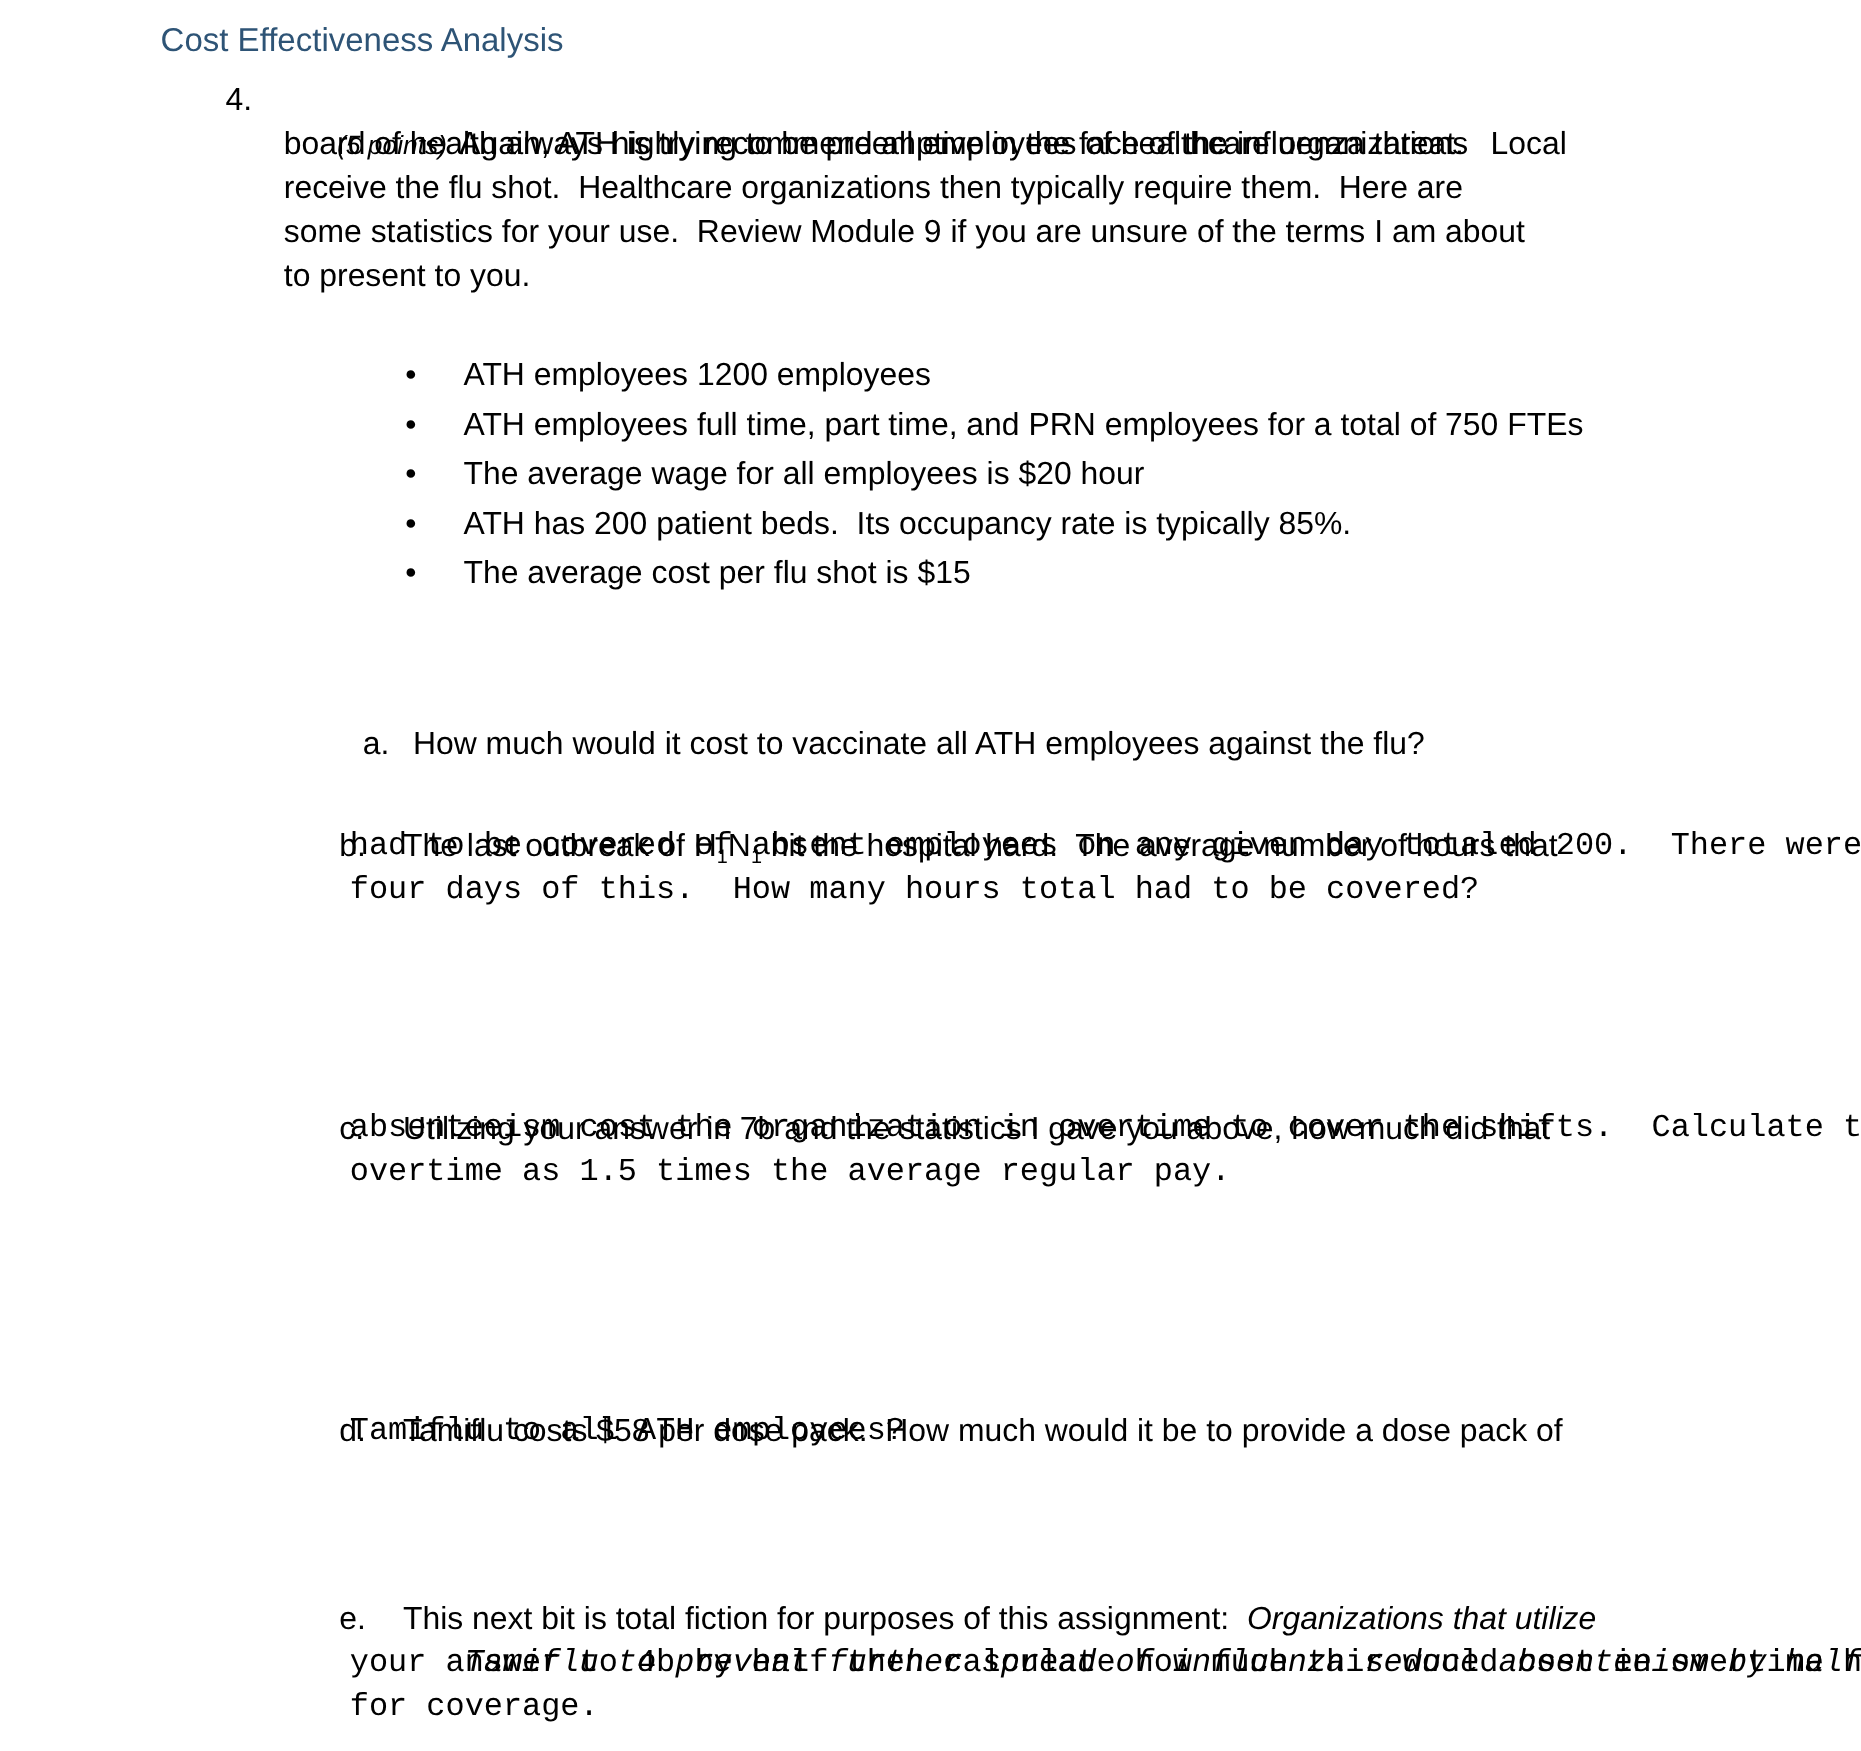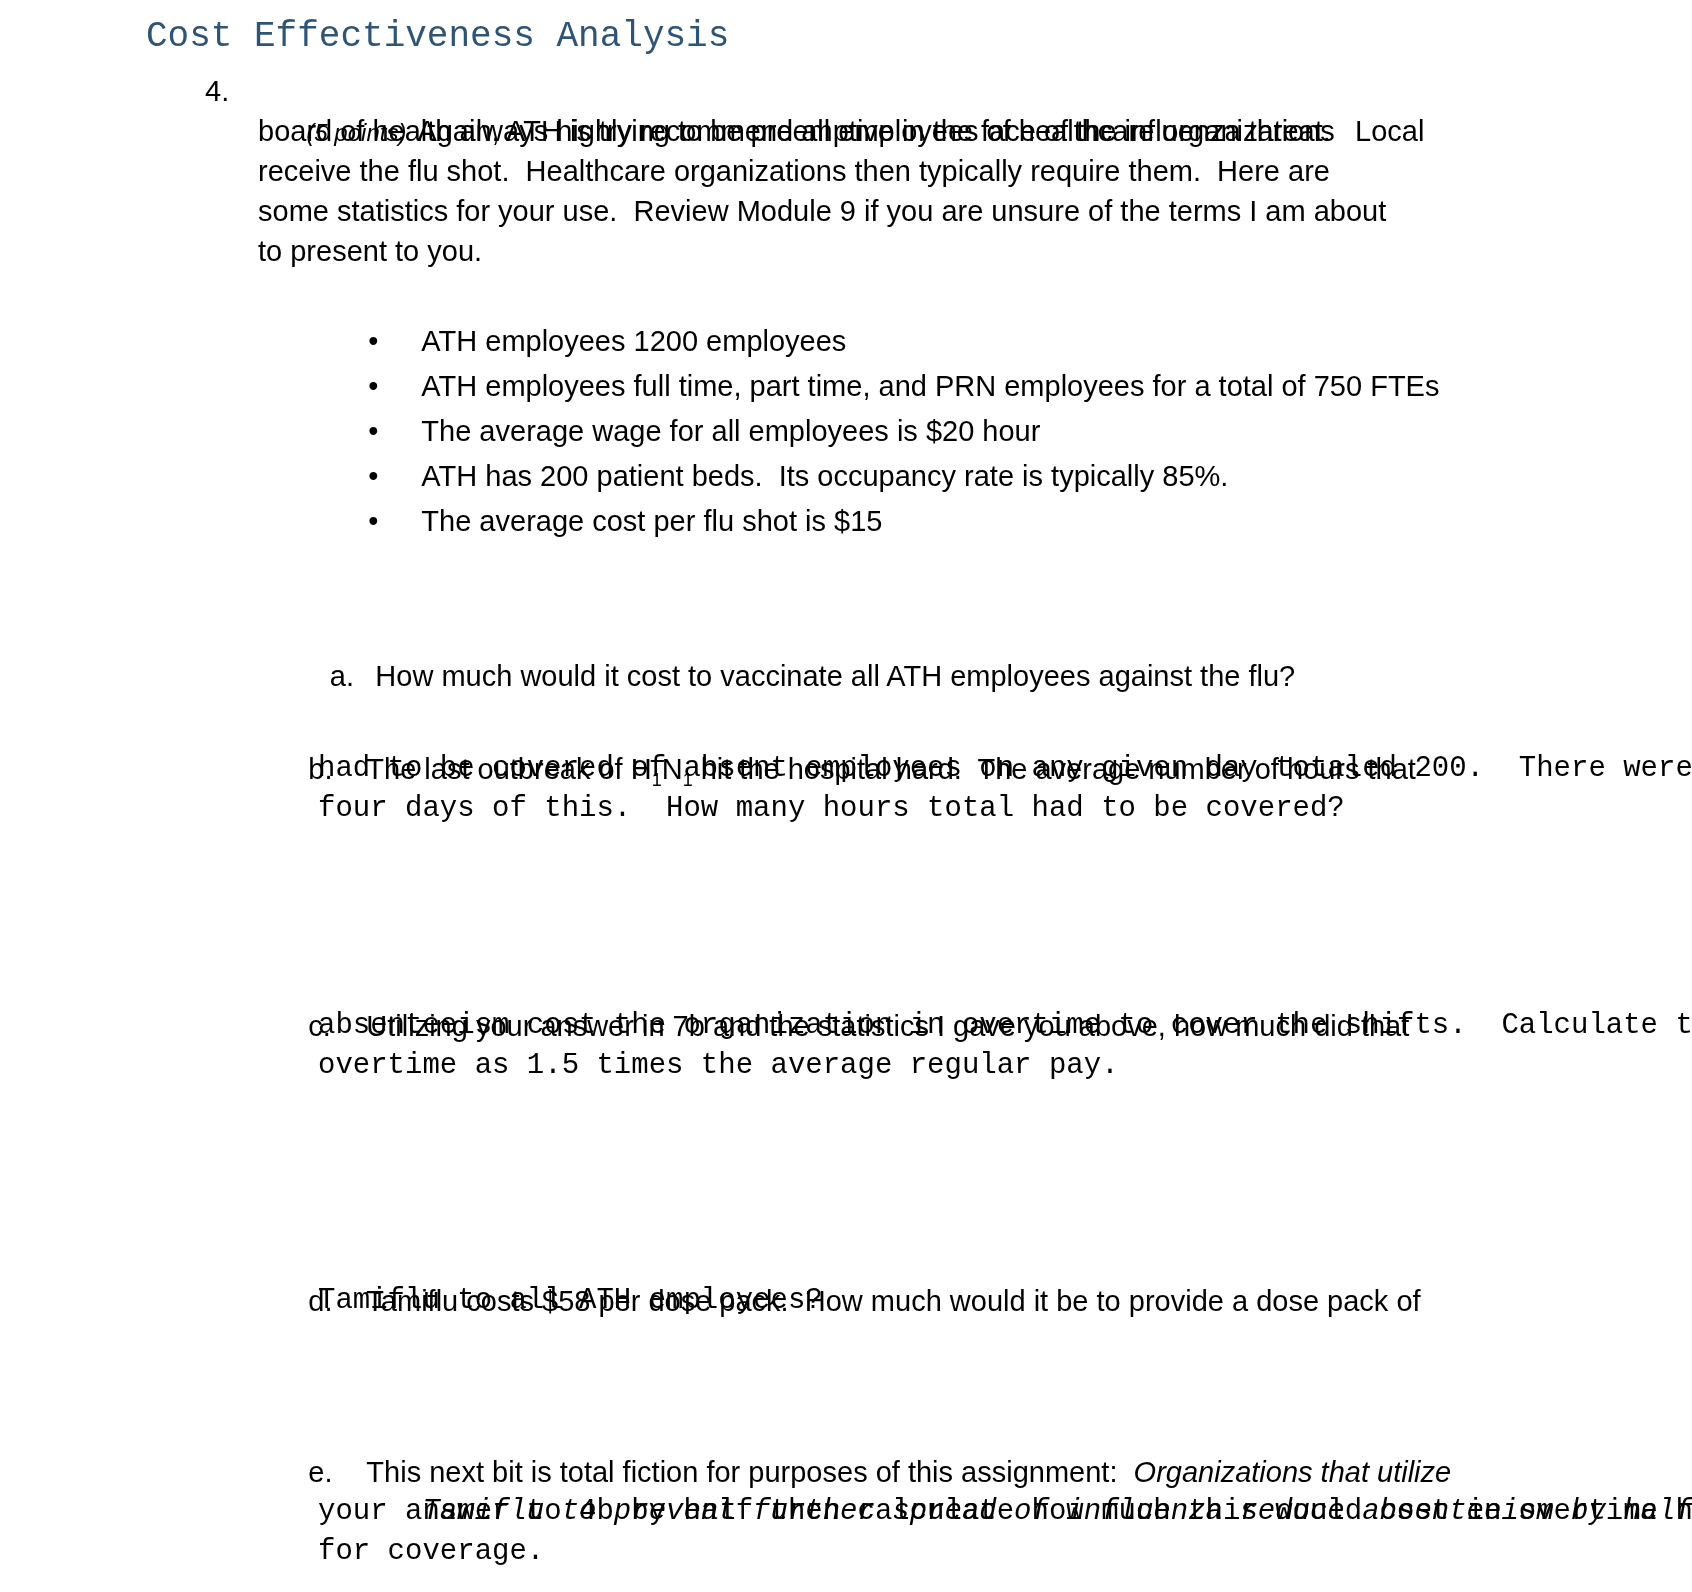--- a/index.html
+++ b/index.html
@@ -15,23 +15,23 @@
     font-family: "Liberation Sans", sans-serif;
     font-size: 29px;
     line-height: 40px;
     color: #000000;
   }
   .title {
     position: absolute;
     left: 146px;
     top: 14px;
     margin: 0;
-    font-family: Liberation Mono, monospace;
+    font-family: Liberation Sans, sans-serif;
     font-weight: 400;
-    font-size: 36px;
+    font-size: 30px;
     line-height: 46px;
     color: #2E5476;
     white-space: pre;
   }
   
   .intro {
     position: absolute;
     left: 258px;
     top: 71px;
   }

